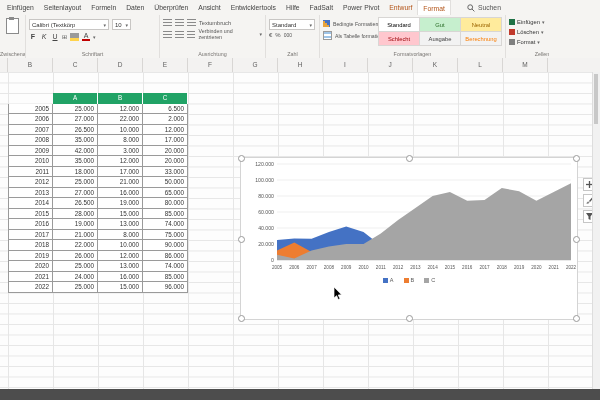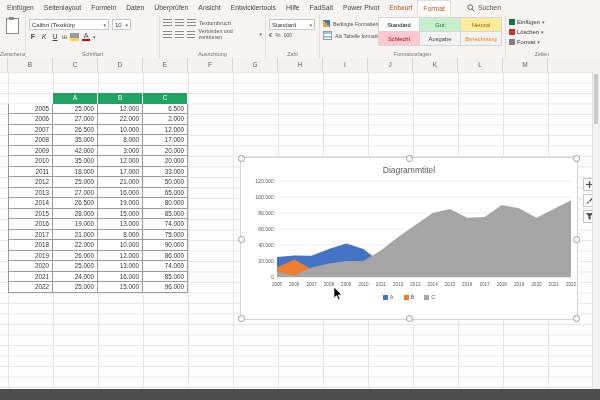--- a/index.html
+++ b/index.html
@@ -339,21 +339,20 @@
   <div class="chart" style="top:85px;">
     <div class="handle" style="left:-3px;top:-3px;"></div>
     <div class="handle" style="left:50%;top:-3px;margin-left:-3px;"></div>
     <div class="handle" style="right:-3px;top:-3px;"></div>
     <div class="handle" style="left:-3px;top:50%;margin-top:-3px;"></div>
     <div class="handle" style="right:-3px;top:50%;margin-top:-3px;"></div>
     <div class="handle" style="left:-3px;bottom:-3px;"></div>
     <div class="handle" style="left:50%;bottom:-3px;margin-left:-3px;"></div>
     <div class="handle" style="right:-3px;bottom:-3px;"></div>
 
-    <div class="chart-title">Diagrammtitel</div>
     <div id="chart-plot-wrap" style="margin-top:2px;text-align:center;"><svg width="336" height="112" viewBox="0 0 336 112">
           <line x1="36" y1="100.0" x2="330" y2="100.0" stroke="#bfbfbf" stroke-width="0.7"></line>
           <text x="33" y="101.8" font-size="5.2" fill="#595959" text-anchor="end">0</text>
           <line x1="36" y1="84.0" x2="330" y2="84.0" stroke="#e8e8e8" stroke-width="0.7"></line>
           <text x="33" y="85.8" font-size="5.2" fill="#595959" text-anchor="end">20.000</text>
           <line x1="36" y1="68.0" x2="330" y2="68.0" stroke="#e8e8e8" stroke-width="0.7"></line>
           <text x="33" y="69.8" font-size="5.2" fill="#595959" text-anchor="end">40.000</text>
           <line x1="36" y1="52.0" x2="330" y2="52.0" stroke="#e8e8e8" stroke-width="0.7"></line>
           <text x="33" y="53.8" font-size="5.2" fill="#595959" text-anchor="end">60.000</text>
           <line x1="36" y1="36.0" x2="330" y2="36.0" stroke="#e8e8e8" stroke-width="0.7"></line>

